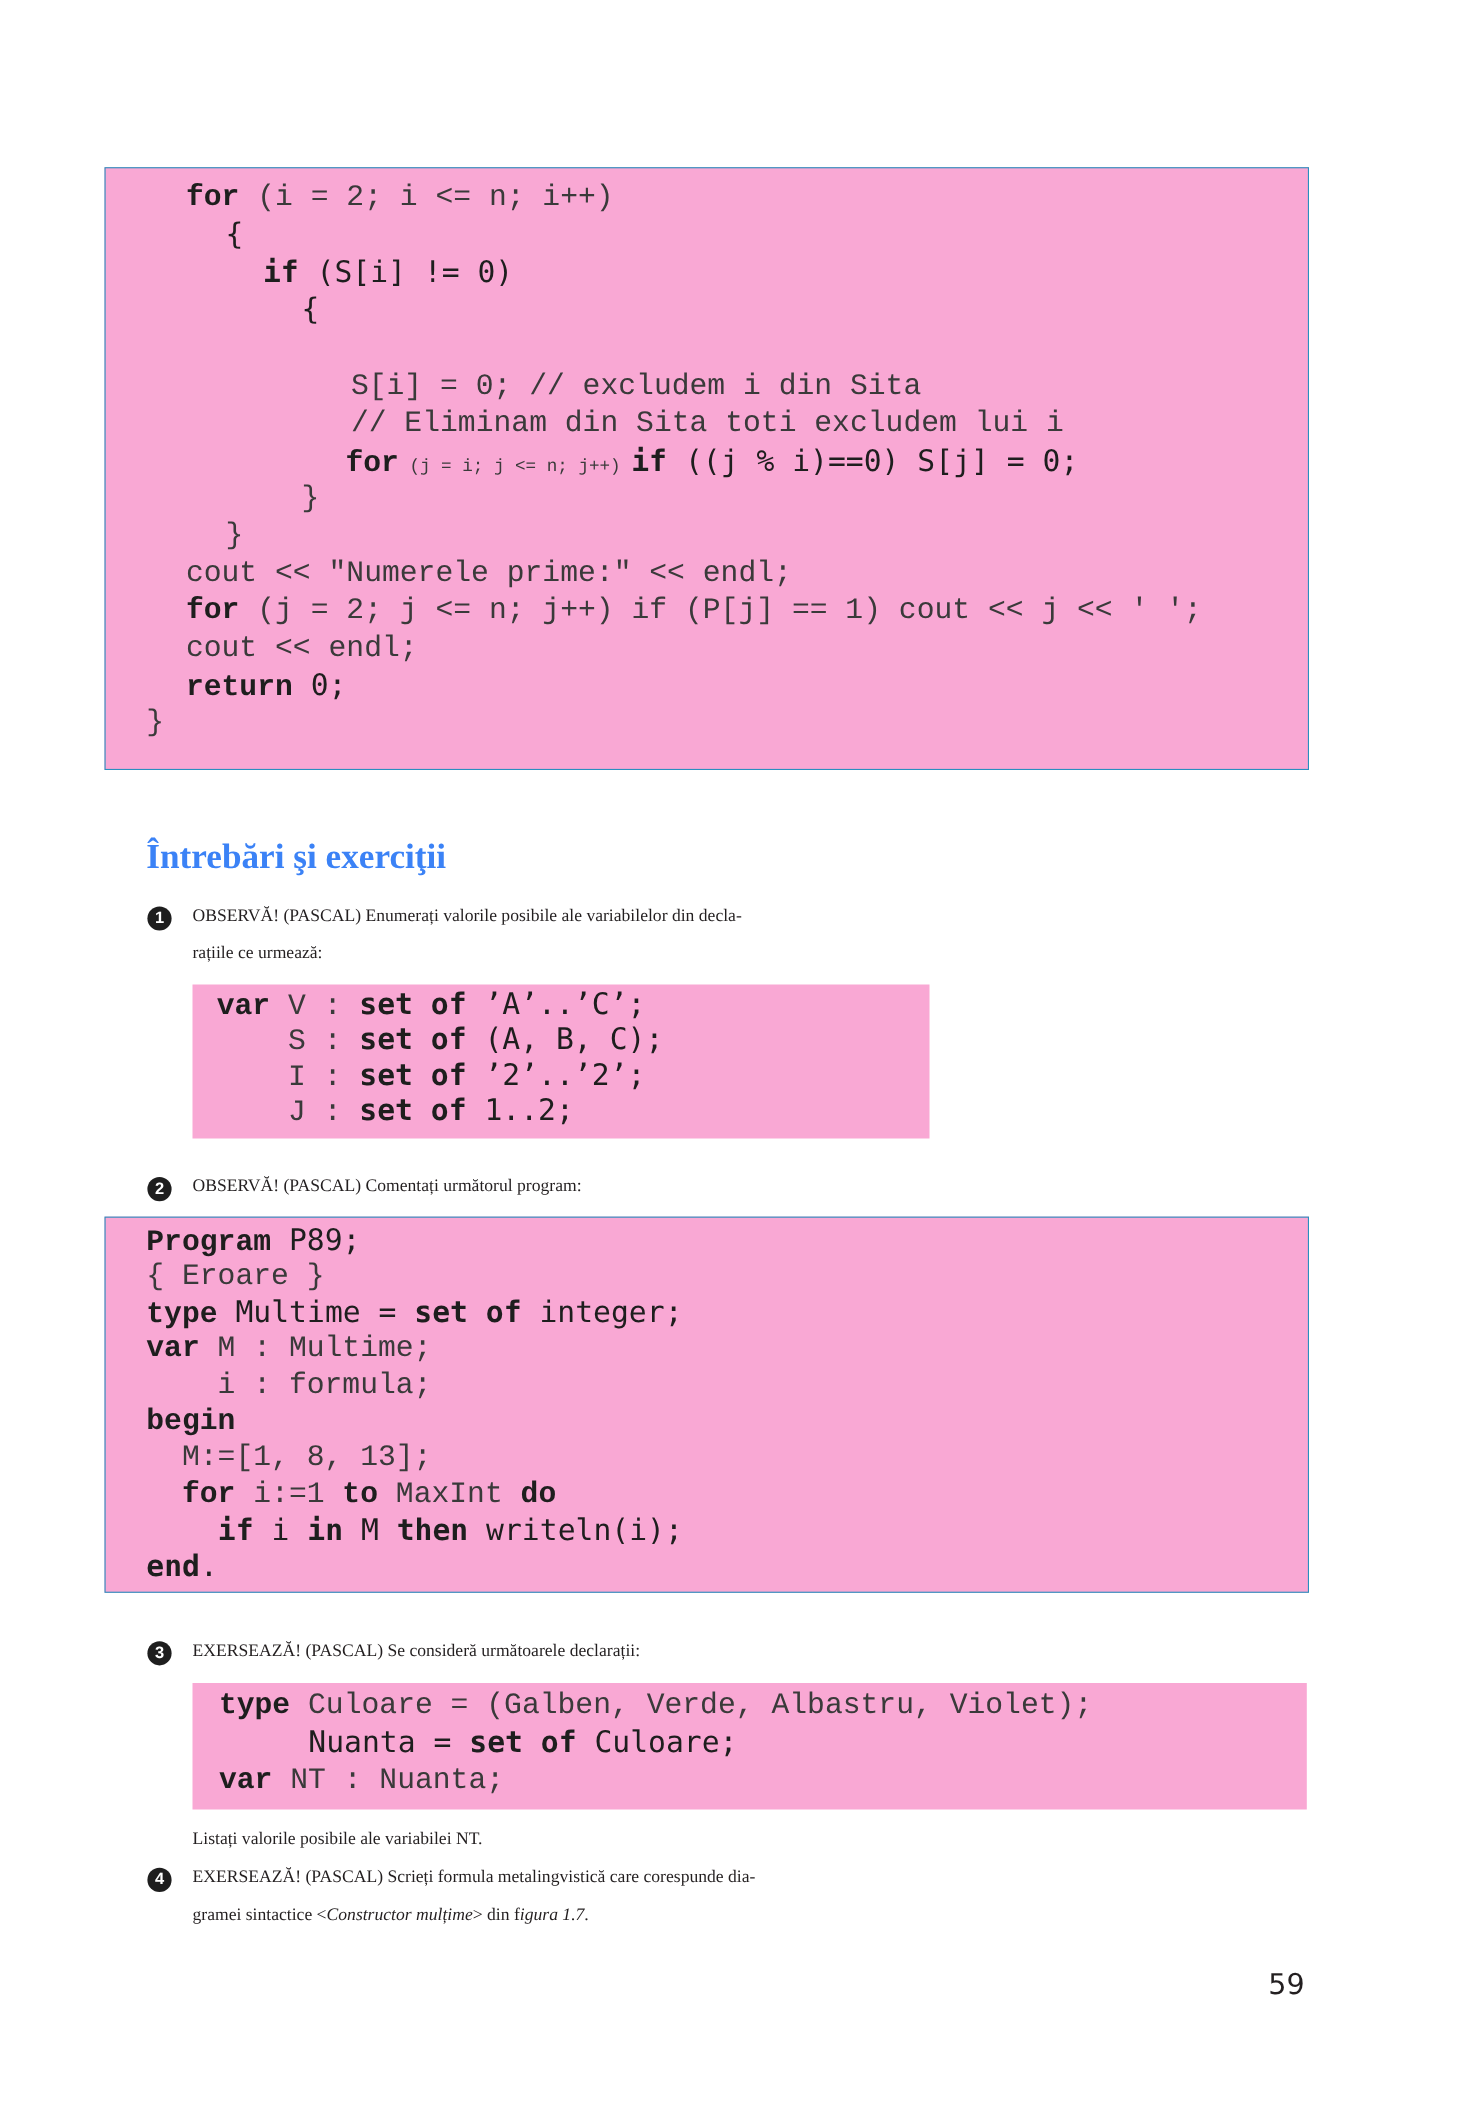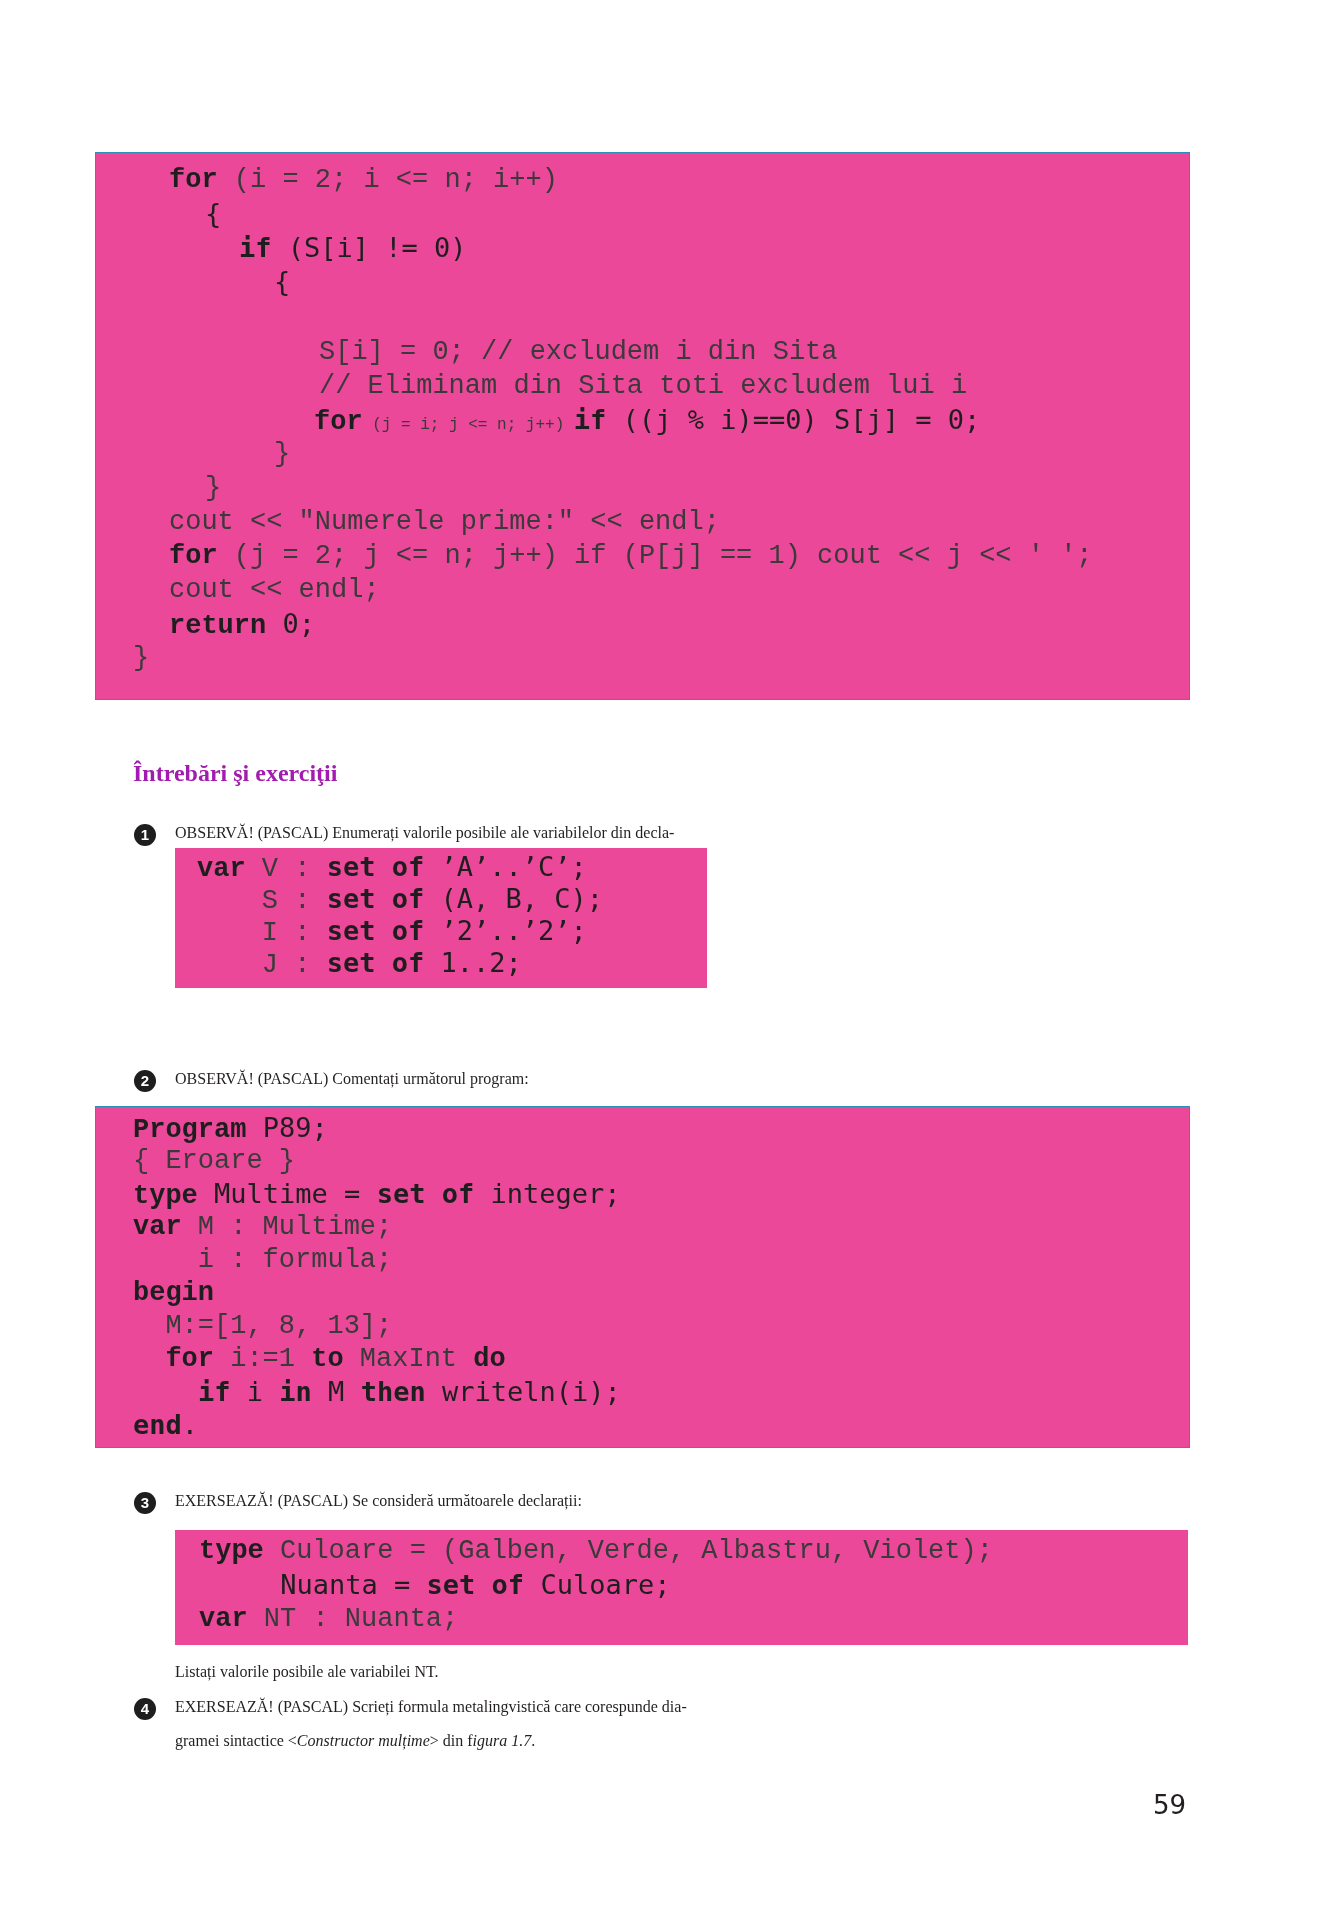--- a/index.html
+++ b/index.html
@@ -1,24 +1,24 @@
 <!DOCTYPE html>
 <html><head>
 <meta charset="utf-8">
 <style>
   html, body { margin:0; padding:0; background:#ffffff; }
   body { width:1339px; height:1930px; position:relative; overflow:hidden; color:#231f20; }
   .code { font-family:"Liberation Mono", monospace; white-space:pre; color:#3a3a3a; }
   .code .kw { font-weight:bold; color:#1e1e1e; }
   .code .sans { font-family:"DejaVu Sans Mono", monospace; color:#1e1e1e; }
-  .box { position:absolute; background:#ec4899; }
+  .box { position:absolute; background:#f9a8d4; }
   .box.bordered { border:1.5px solid #2a8fbf; }
   .line { position:absolute; left:0; font-size:27px; line-height:34px; }
   .text { position:absolute; font-family:"Liberation Serif", serif; font-size:16px; line-height:34px; color:#231f20; }
-  .heading { position:absolute; left:133px; top:760px; font-family:"Liberation Serif", serif; font-weight:bold; font-size:24px; color:#a21caf; }
+  .heading { position:absolute; left:133px; top:760px; font-family:"Liberation Serif", serif; font-weight:bold; font-size:32px; color:#3b82f6; }
   .num { position:absolute; width:22px; height:22px; border-radius:50%; background:#1e1e1e; color:#fff; font-family:"Liberation Sans", sans-serif; font-size:15px; font-weight:bold; text-align:center; line-height:22px; }
   .pageno { position:absolute; left:1153px; top:1790px; font-family:"DejaVu Sans", sans-serif; font-size:26px; color:#231f20; }
   i { font-style:italic; }
 </style>
 </head>
 <body>
 
 <div class="box bordered code" style="left:95px; top:152px; width:1093px; height:546px;">
   <div class="line" style="top:10px; left:73px;"><span class="kw">for</span><span> (i = 2; i &lt;= n; i++)</span></div>
   <div class="line sans" style="top:44px; left:109px;"><span>{</span></div>
@@ -34,21 +34,21 @@
   <div class="line" style="top:420px; left:73px;"><span>cout &lt;&lt; endl;</span></div>
   <div class="line" style="top:454px; left:73px;"><span class="kw">return</span><span class="sans"> 0;</span></div>
   <div class="line" style="top:488px; left:37px;"><span>}</span></div>
 </div>
 
 <div class="heading">Întrebări şi exerciţii</div>
 
 <div class="num" style="left:134px; top:824px;">1</div>
 <div class="text" style="left:175px; top:816px;">OBSERVĂ! (PASCAL) Enumerați valorile posibile ale variabilelor din decla-</div>
 <div class="text" style="left:175px; top:850px;">rațiile ce urmează:</div>
-<div class="box code" style="left:175px; top:848px; width:532px; height:140px;">
+<div class="box code" style="left:175px; top:895px; width:670px; height:140px;">
   <div class="line" style="top:2px; left:22px;"><span class="kw">var</span><span> V : </span><span class="kw sans">set of</span><span class="sans"> ’A’..’C’;</span></div>
   <div class="line" style="top:34px; left:22px;"><span>    S : </span><span class="kw sans">set of</span><span class="sans"> (A, B, C);</span></div>
   <div class="line" style="top:66px; left:22px;"><span>    I : </span><span class="kw sans">set of</span><span class="sans"> ’2’..’2’;</span></div>
   <div class="line" style="top:98px; left:22px;"><span>    J : </span><span class="kw sans">set of</span><span class="sans"> 1..2;</span></div>
 </div>
 
 <div class="num" style="left:134px; top:1070px;">2</div>
 <div class="text" style="left:175px; top:1062px;">OBSERVĂ! (PASCAL) Comentați următorul program:</div>
 <div class="box bordered code" style="left:95px; top:1106px; width:1093px; height:340px;">
   <div class="line" style="top:4px; left:37px;"><span class="kw">Program</span><span class="sans"> P89;</span></div>

